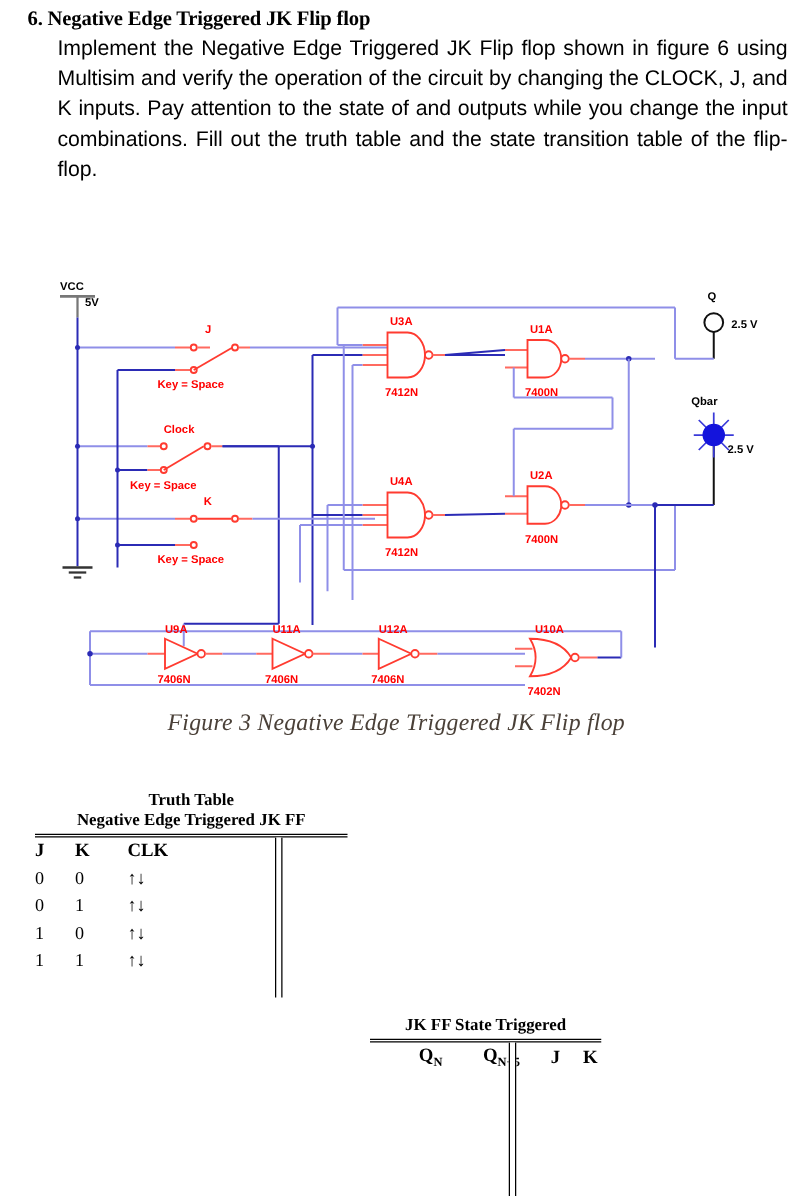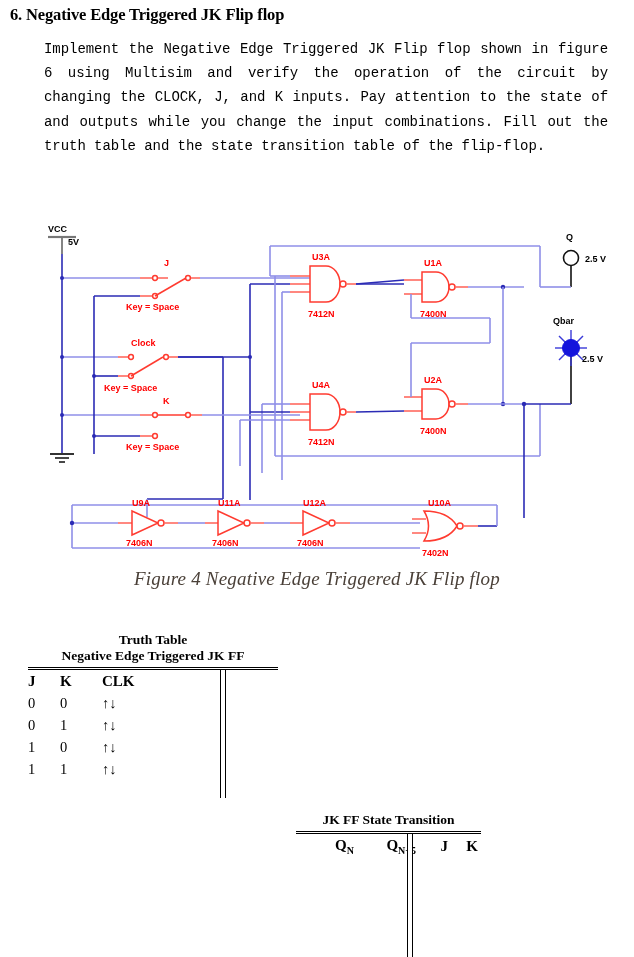--- a/index.html
+++ b/index.html
@@ -13,38 +13,38 @@
     height: 957px;
     position: relative;
     overflow: hidden;
     font-family: "Liberation Serif", serif;
     color: #000000;
   }
 
   
   #problem {
     position: absolute;
-    left: 10px;
+    left: 22px;
     top: 4px;
     width: 610px;
   }
   .prob-heading {
     font-family: "Liberation Serif", serif;
     font-weight: bold;
     font-size: 16.5px;
     line-height: 21px;
     margin: 0 0 1px 0;
     letter-spacing: -0.15px;
   }
   .prob-body {
-    font-family: Liberation Mono, monospace;
-    font-size: 14px;
+    font-family: Liberation Sans, sans-serif;
+    font-size: 17px;
     line-height: 24.2px;
     text-align: justify;
-    margin: 12px;
+    margin: 2px;
     padding-left: 22px;
     letter-spacing: -0.05px;
   }
 
   
   #figure-wrap {
     position: absolute;
     left: 0;
     top: 218px;
     width: 634px;
@@ -407,21 +407,21 @@
       <line class="lead" x1="463" y1="308" x2="478" y2="308"></line>
       <text class="lbl" x="428" y="288">U10A</text>
       <text class="lbl" x="422" y="338">7402N</text>
     </g>
 
     <line class="wD" x1="478" y1="308" x2="497" y2="308"></line>
     <line class="wL" x1="497" y1="308" x2="497" y2="287"></line>
   </g>
 </svg>
 
-<div class="fig-caption">Figure 4  Negative Edge Triggered JK Flip flop</div>
+<div class="fig-caption">Figure 3  Negative Edge Triggered JK Flip flop</div>
 </div>
 
 <div class="tbl-block" id="tt-block">
   <div class="tbl-title">Truth Table</div>
   <div class="tbl-title">Negative Edge Triggered JK FF</div>
   <div class="dbl-rule"></div>
   <div class="tbl-grid">
     <div class="vsep" id="tt-vsep"></div>
     <table class="data" id="tt-table">
       <colgroup>
@@ -456,21 +456,21 @@
           <td>1</td>
           <td>1</td>
           <td class="arrows">↑↓</td>
         </tr>
       </tbody>
     </table>
   </div>
 </div>
 
 <div class="tbl-block" id="st-block">
-  <div class="tbl-title">JK FF State Transition</div>
+  <div class="tbl-title">JK FF State Triggered</div>
   <div class="dbl-rule"></div>
   <div class="tbl-grid">
     <div class="vsep" id="st-vsep"></div>
     <table class="data" id="st-table">
       <colgroup>
           <col class="c-qn">
           <col class="c-qn1">
           <col class="c-sj">
           <col class="c-sk">
         </colgroup>

